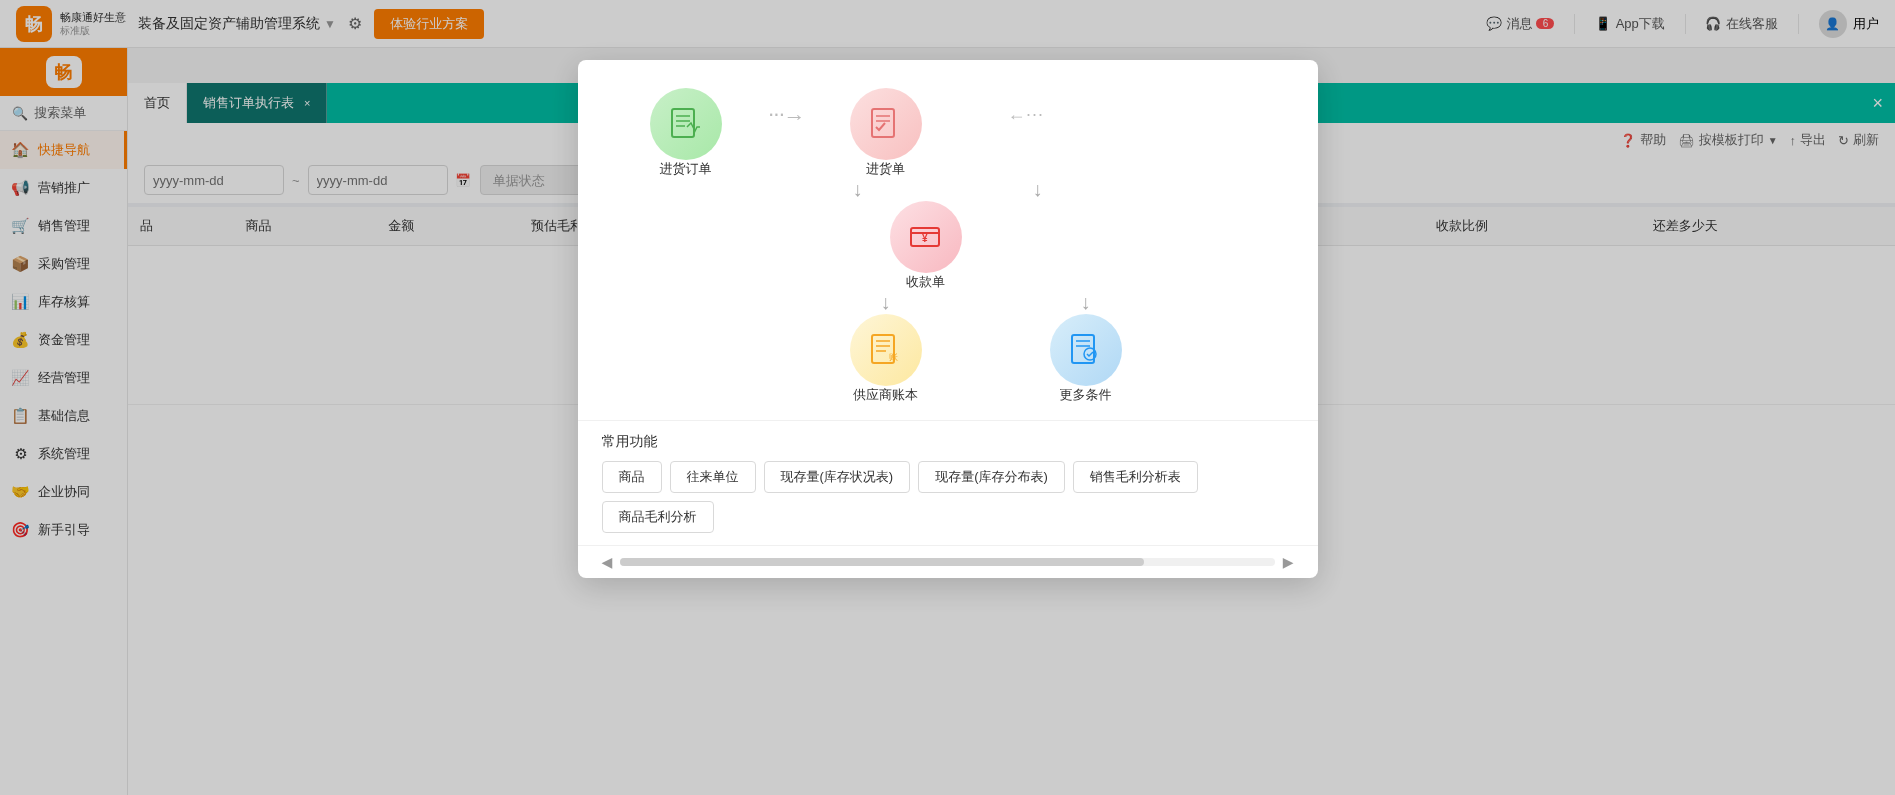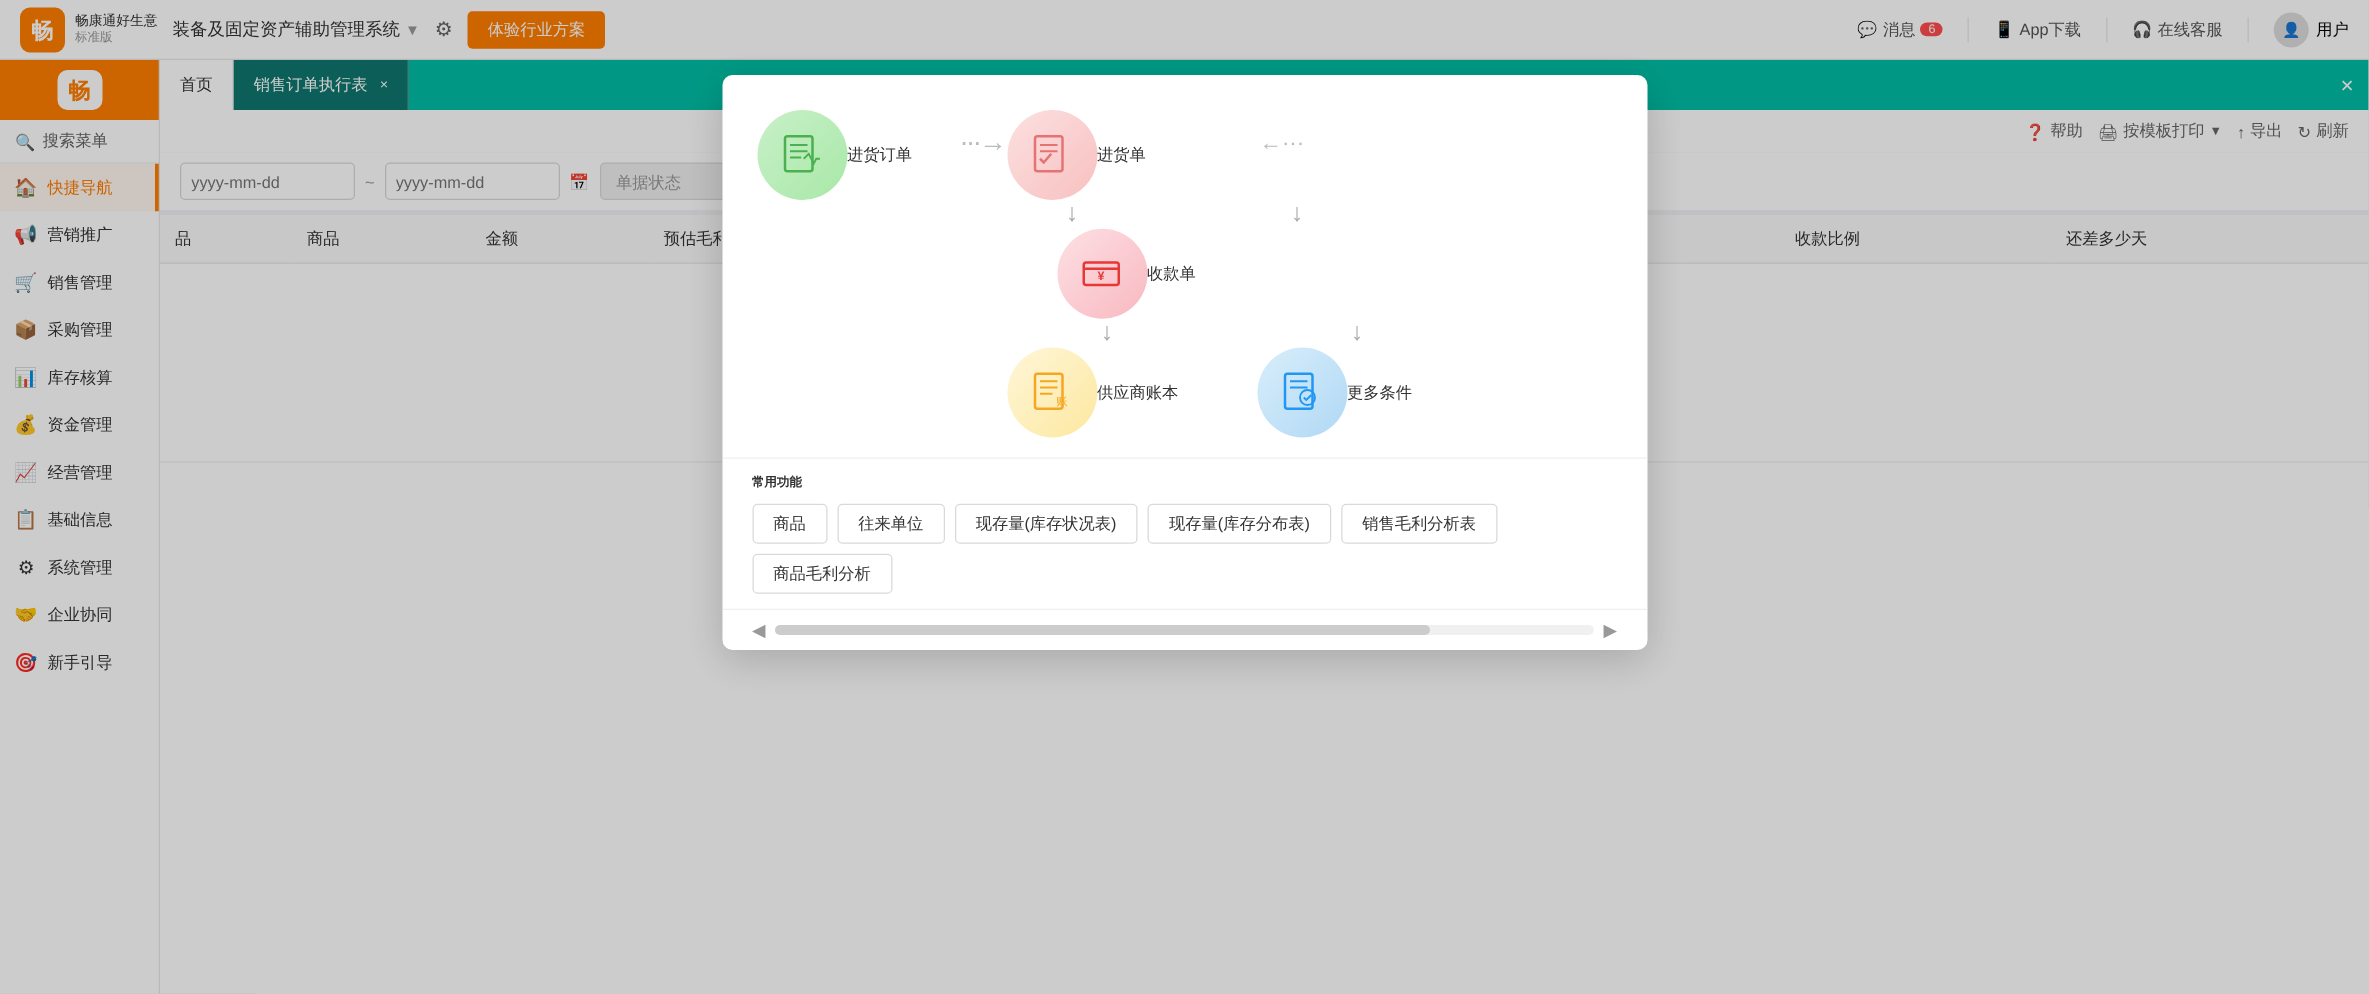--- a/index.html
+++ b/index.html
@@ -3,21 +3,21 @@
   <meta charset="utf-8">
   <style>
     * { box-sizing: border-box; margin: 0; padding: 0; }
     body { font-family: 'Microsoft YaHei', Arial, sans-serif; font-size: 13px; background: #f5f5f5; overflow: hidden; }
 
     
     .app-wrapper { display: flex; flex-direction: column; height: 795px; width: 1895px; }
     .top-bar { display: flex; align-items: center; height: 48px; background: #fff; border-bottom: 1px solid #e8e8e8; padding: 0 16px; gap: 12px; flex-shrink: 0; }
     .main-area { display: flex; flex: 1; overflow: hidden; }
     .sidebar { width: 128px; background: #fff; border-right: 1px solid #e8e8e8; flex-shrink: 0; display: flex; flex-direction: column; }
-    .content { flex: 1; display: flex; flex-direction: column; background: #f0f2f5; overflow: hidden; }
+    .content { flex: 1; display: flex; flex-direction: column; background: #f0f2f5; overflow: hidden; margin-top: 35px; }
 
     
     .logo-area { display: flex; align-items: center; gap: 8px; width: 110px; }
     .logo-icon { width: 36px; height: 36px; background: #ff7d00; border-radius: 8px; display: flex; align-items: center; justify-content: center; color: #fff; font-size: 18px; font-weight: bold; flex-shrink: 0; }
     .logo-text { font-size: 11px; color: #333; line-height: 1.3; }
     .system-title-dropdown { display: flex; align-items: center; gap: 4px; cursor: pointer; }
     .topbar-right { margin-left: auto; display: flex; align-items: center; gap: 20px; }
     .topbar-btn { display: flex; align-items: center; gap: 4px; color: #555; cursor: pointer; font-size: 13px; }
     .badge { background: #ff4d4f; color: #fff; border-radius: 10px; font-size: 10px; padding: 0 5px; min-width: 18px; text-align: center; }
     .experience-btn { background: #ff7d00; color: #fff; padding: 6px 16px; border-radius: 4px; border: none; cursor: pointer; font-size: 13px; }
@@ -60,25 +60,25 @@
     .flow-circle.purple { background: #f3eafa; }
     .flow-circle.orange { background: #fef3e8; }
     .flow-circle.teal { background: #e0f5f5; }
     .flow-circle.red { background: #fde8ea; }
     .flow-circle.yellow { background: #fef8e8; }
     .flow-circle.light-blue { background: #e8f4fd; }
     .flow-label { font-size: 13px; color: #333; }
 
     
     .flow-section { padding: 0 24px 0; }
-    .flow-col { display: flex; flex-direction: row; align-items: center; width: 160px; }
+    .flow-col { display: flex; flex-direction: column; align-items: center; width: 160px; }
 
     
     .common-section { padding: 0 24px 16px; }
-    .common-title { font-size: 10px; color: #333; font-weight: 700; margin-bottom: 10px; }
+    .common-title { font-size: 14px; color: #333; font-weight: 400; margin-bottom: 10px; }
     .common-buttons { display: flex; flex-wrap: wrap; gap: 8px; }
     .common-btn { border: 1px solid #d9d9d9; background: #fff; border-radius: 4px; padding: 6px 16px; font-size: 13px; color: #333; cursor: pointer; }
 
     
     .modal-scroll { display: flex; align-items: center; padding: 8px 24px; border-top: 1px solid #f0f0f0; }
     .scroll-track { flex: 1; height: 8px; background: #f0f0f0; border-radius: 4px; margin: 0 8px; }
     .scroll-thumb { width: 80%; height: 8px; background: #ccc; border-radius: 4px; }
     .scroll-arrow { color: #999; cursor: pointer; font-size: 14px; }
 
     

